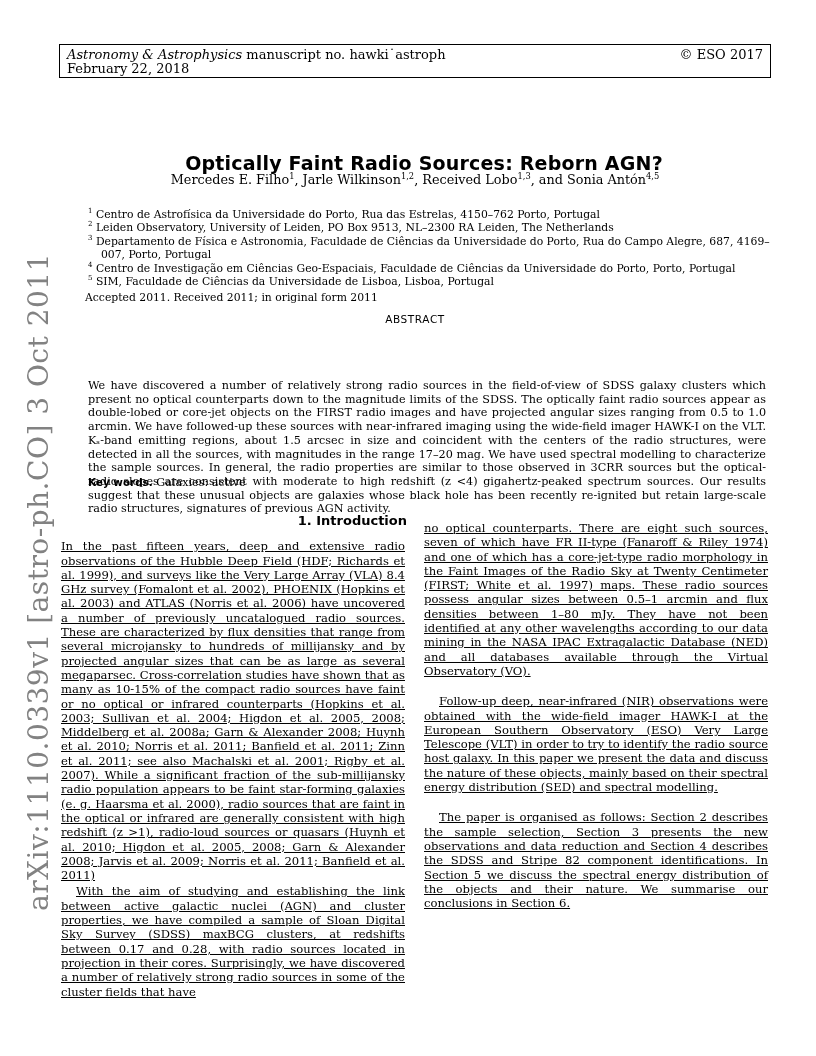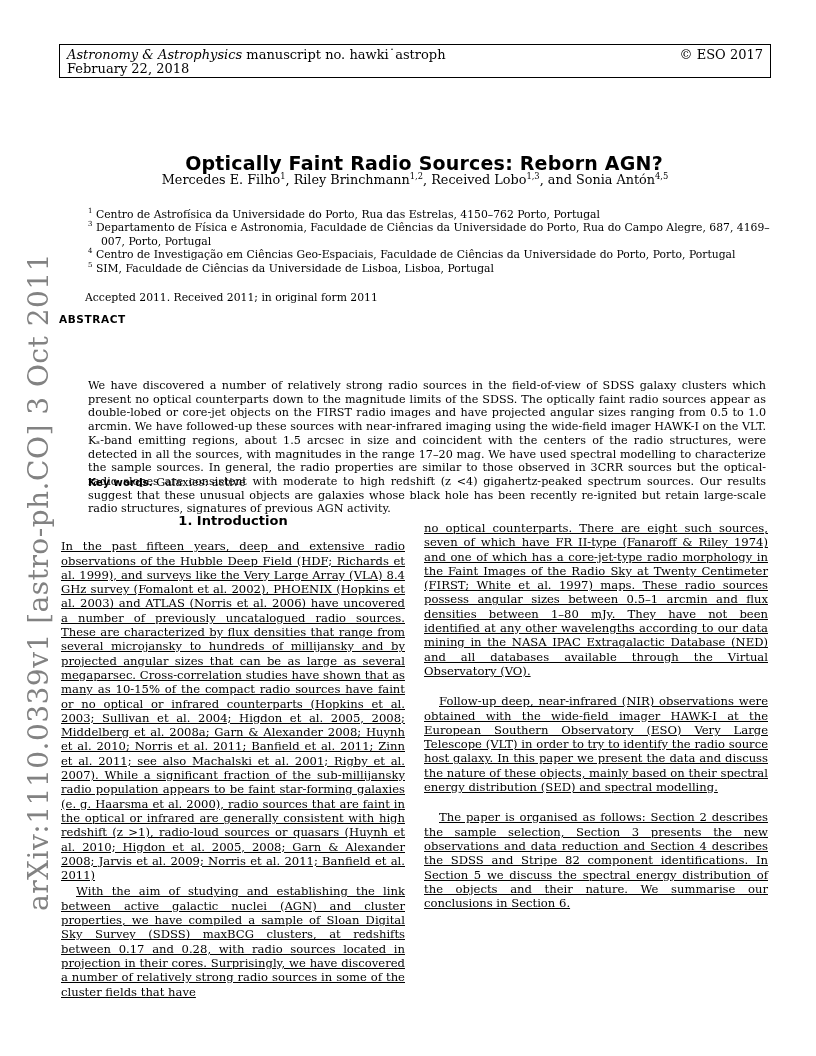--- a/index.html
+++ b/index.html
@@ -37,38 +37,38 @@
     text-align:center; font-size:12.8px;
   }
   sup { font-size:0.65em; line-height:0; }
   .affils {
     position:absolute; top:208px; left:88px; width:682px;
     font-size:10.8px; line-height:13.4px;
   }
   .affil-row { padding-left:13px; text-indent:-13px; }
   .dates { position:absolute; top:291px; left:85px; font-size:10.8px; }
   .abs-heading {
-    position:absolute; top:313px; left:59px; width:712px; 
-    font-family:"DejaVu Sans", sans-serif; font-weight:bold;
+    position:absolute; top:313px; left:59px; width:712px; text-align:center;
+    font-family:"DejaVu Sans", sans-serif; font-weight:normal;
     font-size:10.5px; letter-spacing:0.6px;
   }
   .abs-text {
     position:absolute; top:331px; left:88px; width:678px;
     font-size:11.2px; line-height:13.7px; text-align:justify;margin-top:48px;
   }
   .keywords { position:absolute; top:476px; left:88px; width:678px; font-size:11.2px; }
   .kw-label { font-family:"DejaVu Sans", sans-serif; font-weight:bold; font-size:10.4px; }
   .columns {
     position:absolute; top:514px; left:59px; width:711px;
     display:flex; gap:15px;
   }
   .col { width:348px; font-size:11.6px; line-height:14.3px; text-align:justify; }
   .sec-heading {
     font-family:"DejaVu Sans", sans-serif;
-    font-size:13px; font-weight:bold; margin:0 0 11px 0; text-align:center;
+    font-size:13px; font-weight:bold; margin:0 0 11px 0; text-align:right;
   }
   .col-right { padding-top:5px; }
   .par { margin:2px;text-decoration:underline; }
   .par.indent { text-indent:15px; }
   .col-right .par { margin-bottom:16px; }
   .col-right .par:last-child { margin-bottom:0; }
 </style>
 </head>
 <body>
 
@@ -79,24 +79,25 @@
       <div><span class="it">Astronomy &amp; Astrophysics</span><span> manuscript no. hawki˙astroph</span></div>
       <div>February 22, 2018</div>
     </div>
     <div>© ESO 2017</div>
   </div>
 
   <div class="arxiv-banner">arXiv:1110.0339v1  [astro-ph.CO]  3 Oct 2011</div>
 
   <h1 class="title">Optically Faint Radio Sources: Reborn AGN?</h1>
 
-  <div class="authors"><span>Mercedes E. Filho</span><sup>1</sup>, <span>Riley Brinchmann</span><sup>1,2</sup>, <span>Received Lobo</span><sup>1,3</sup>, and <span>Sonia Antón</span><sup>4,5</sup></div>
+  <div class="authors"><span>Mercedes E. Filho</span><sup>1</sup>, <span>Jarle Wilkinson</span><sup>1,2</sup>, <span>Received Lobo</span><sup>1,3</sup>, and <span>Sonia Antón</span><sup>4,5</sup></div>
 
   <div class="affils">
       <div class="affil-row"><sup>1</sup> Centro de Astrofísica da Universidade do Porto, Rua das Estrelas, 4150–762 Porto, Portugal</div>
+      <div class="affil-row"><sup>2</sup> Leiden Observatory, University of Leiden, PO Box 9513, NL–2300 RA Leiden, The Netherlands</div>
       <div class="affil-row"><sup>3</sup> Departamento de Física e Astronomia, Faculdade de Ciências da Universidade do Porto, Rua do Campo Alegre, 687, 4169–007, Porto, Portugal</div>
       <div class="affil-row"><sup>4</sup> Centro de Investigação em Ciências Geo-Espaciais, Faculdade de Ciências da Universidade do Porto, Porto, Portugal</div>
       <div class="affil-row"><sup>5</sup> SIM, Faculdade de Ciências da Universidade de Lisboa, Lisboa, Portugal</div>
     </div>
 
   <div class="dates">Accepted 2011. Received 2011; in original form 2011</div>
 
   <div class="abs-heading">ABSTRACT</div>
 
   <div class="abs-text">We have discovered a number of relatively strong radio sources in the field-of-view of SDSS galaxy clusters which present no optical counterparts down to the magnitude limits of the SDSS. The optically faint radio sources appear as double-lobed or core-jet objects on the FIRST radio images and have projected angular sizes ranging from 0.5 to 1.0 arcmin. We have followed-up these sources with near-infrared imaging using the wide-field imager HAWK-I on the VLT. Kₛ-band emitting regions, about 1.5 arcsec in size and coincident with the centers of the radio structures, were detected in all the sources, with magnitudes in the range 17–20 mag. We have used spectral modelling to characterize the sample sources. In general, the radio properties are similar to those observed in 3CRR sources but the optical-radio slopes are consistent with moderate to high redshift (z &lt;4) gigahertz-peaked spectrum sources. Our results suggest that these unusual objects are galaxies whose black hole has been recently re-ignited but retain large-scale radio structures, signatures of previous AGN activity.</div>

